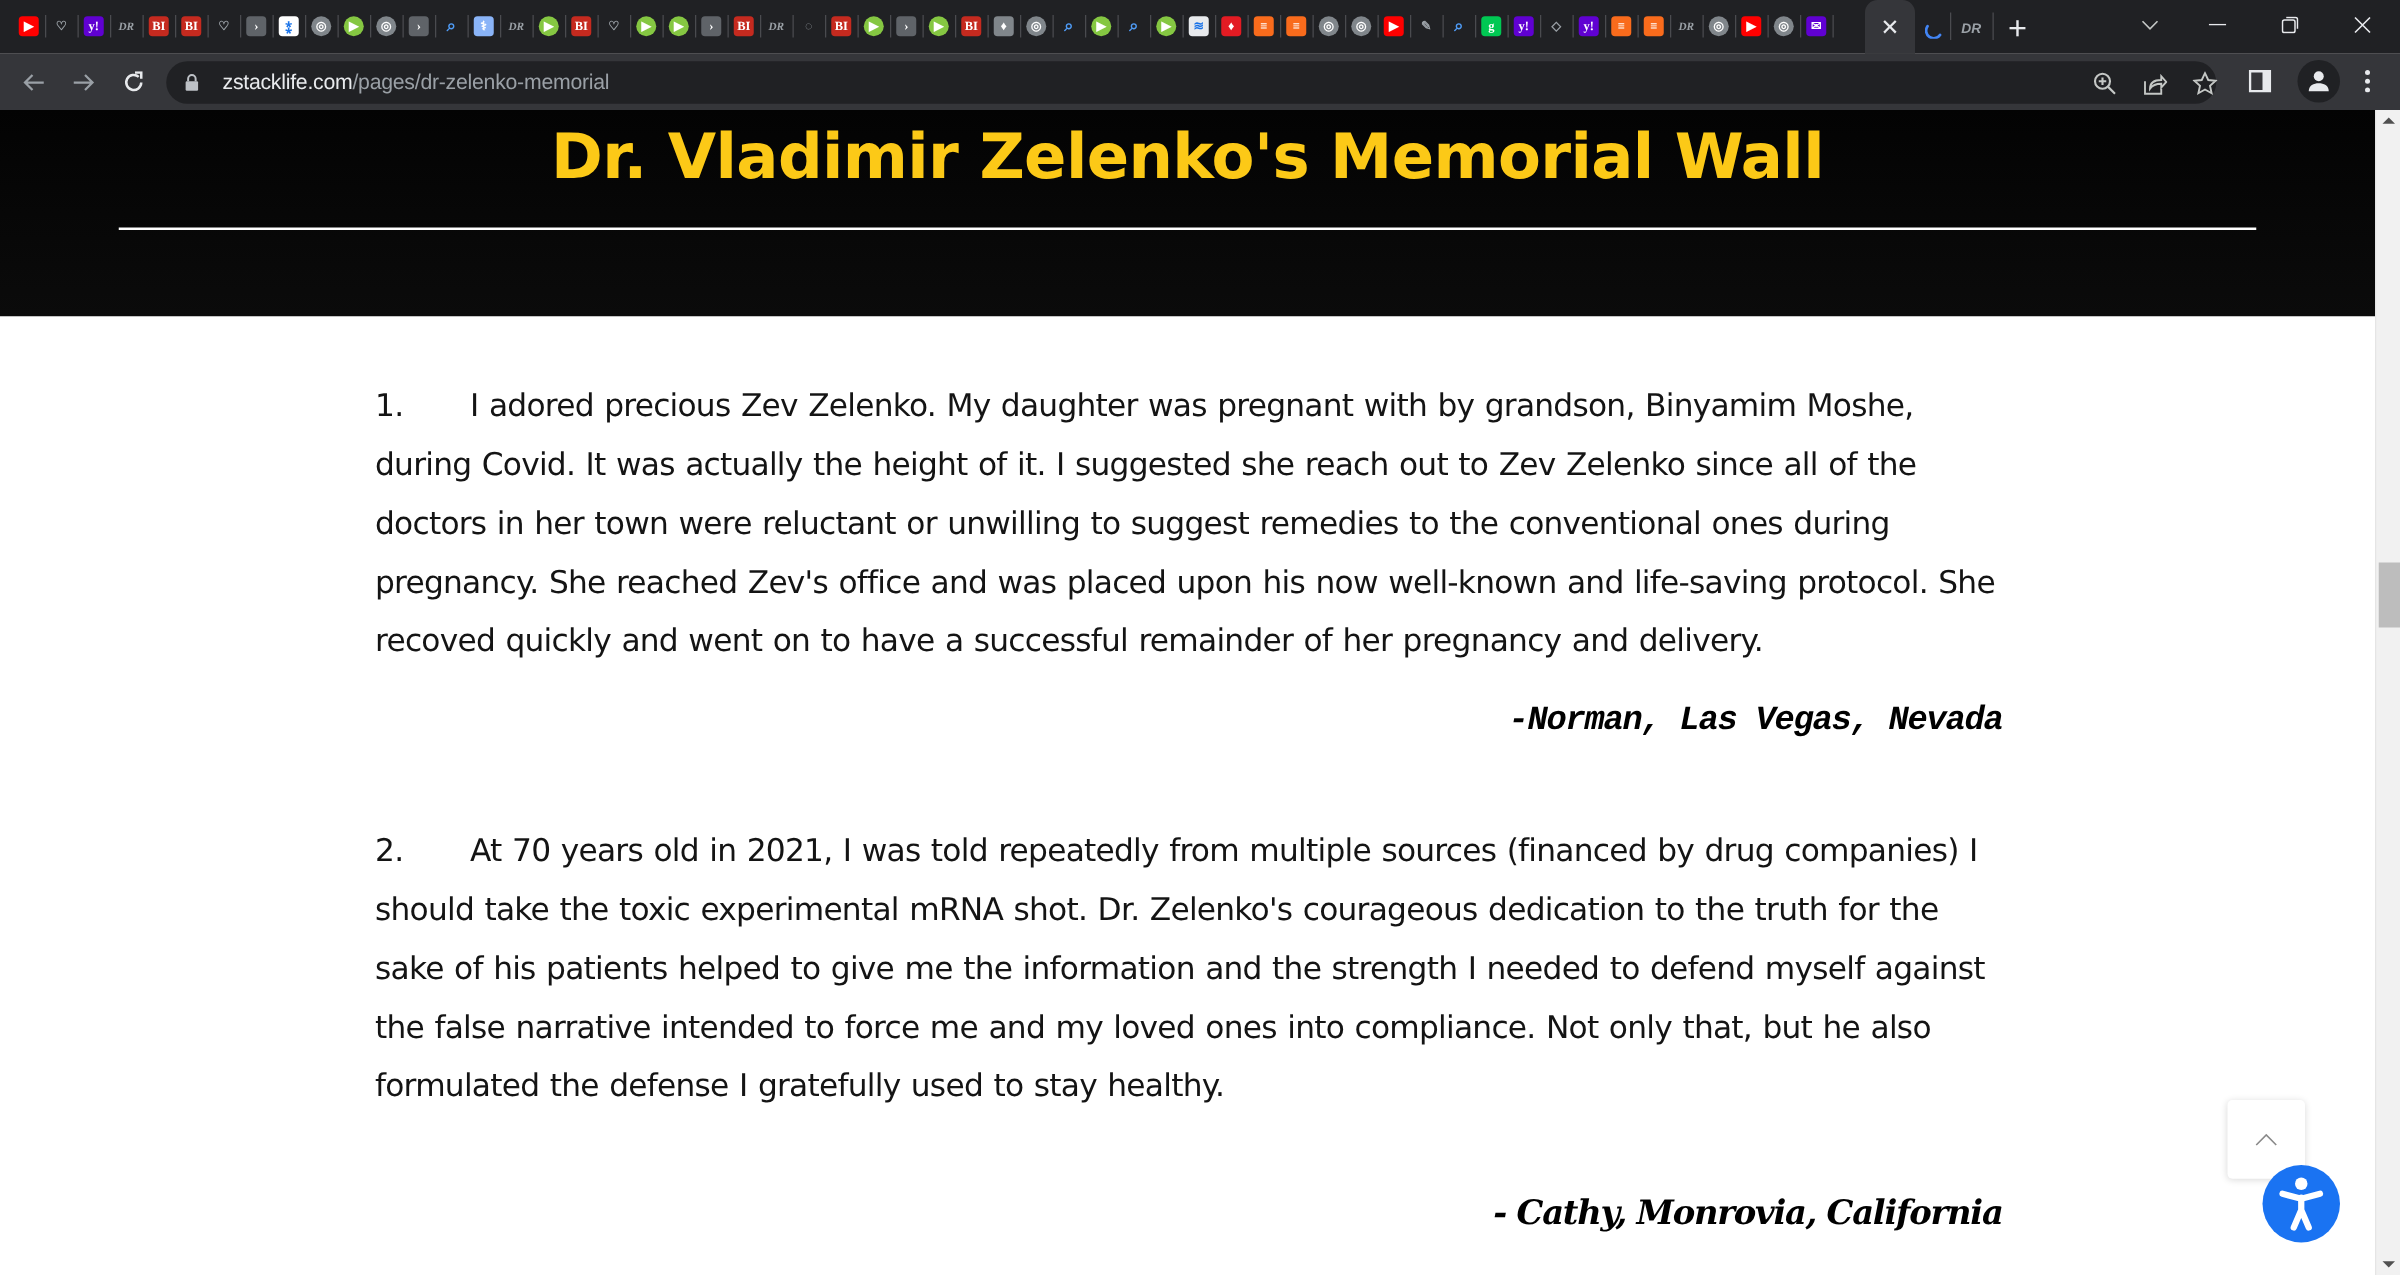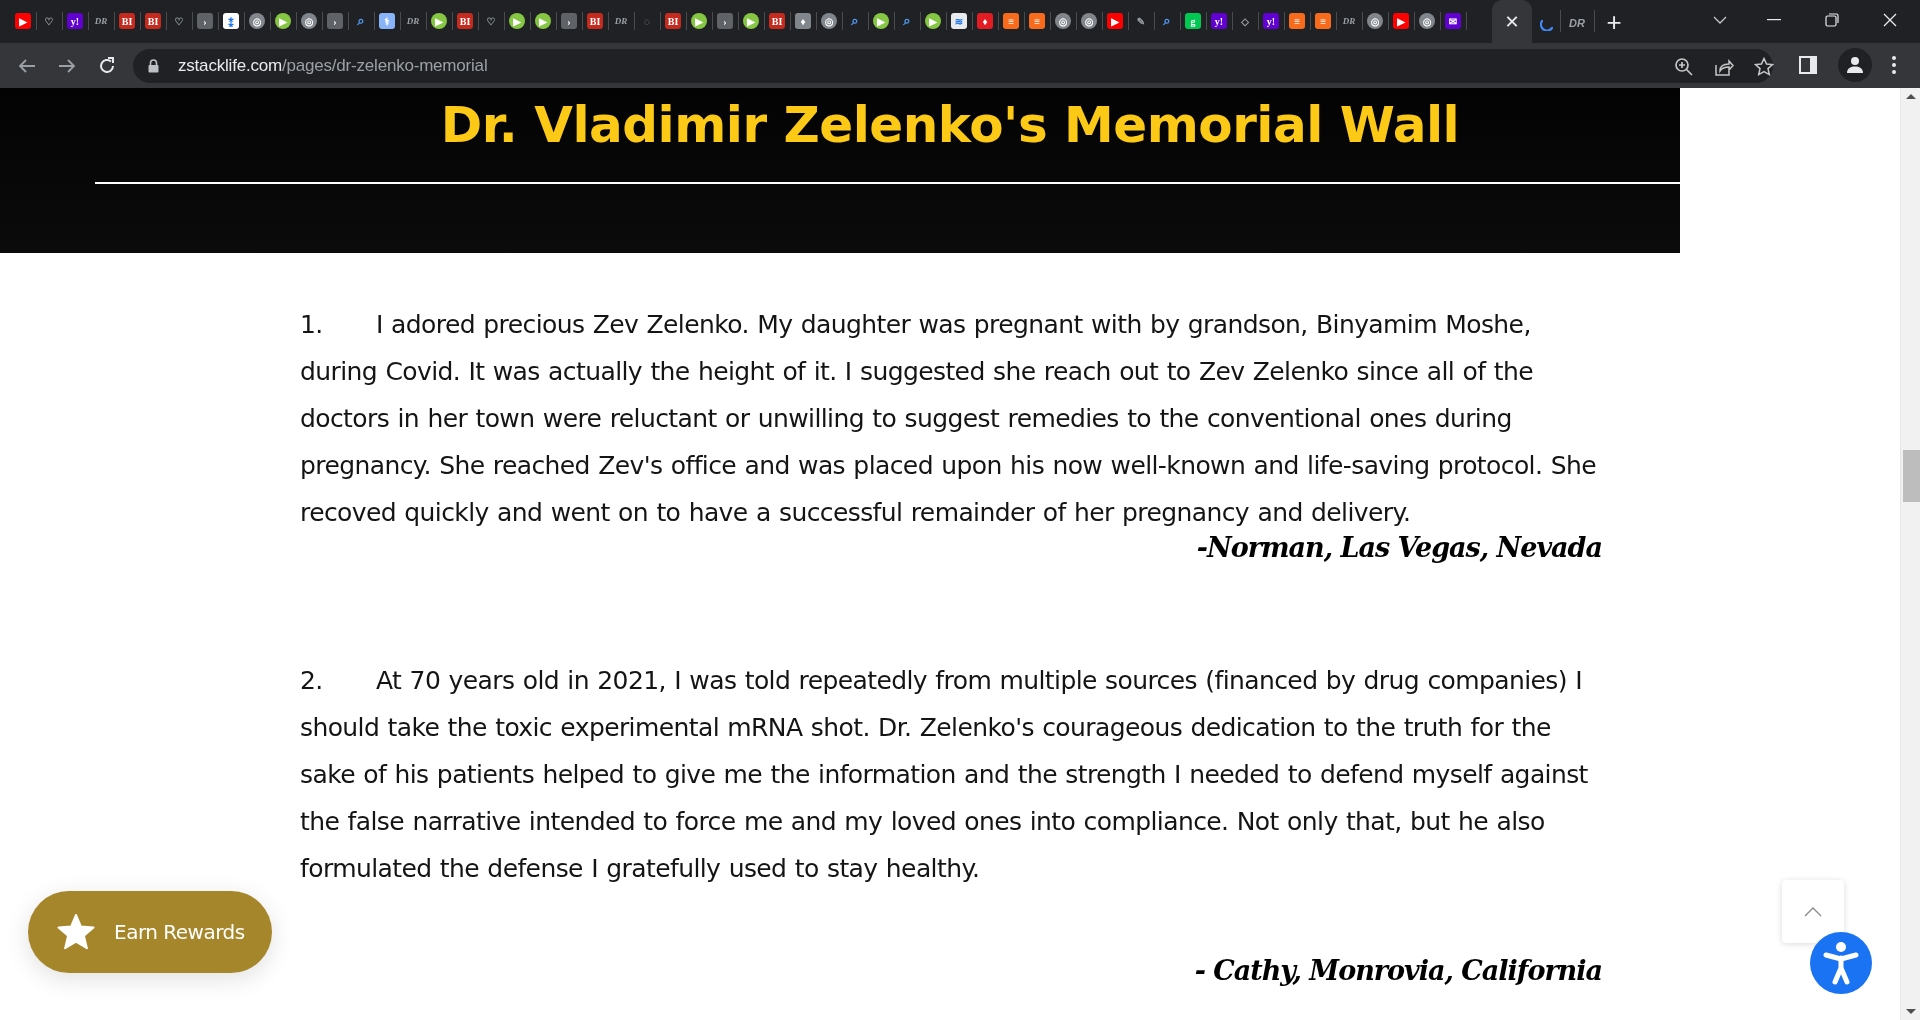--- a/index.html
+++ b/index.html
@@ -19,21 +19,21 @@
   .nav-btn { position: absolute; top: 8px; width: 30px; height: 30px; display: flex; align-items: center; justify-content: center; color: #9aa0a6; font-size: 20px; }
   .omnibox { position: absolute; left: 133px; top: 6px; width: 1640px; height: 34px; background: #202124; border-radius: 17px; text-align: right; }
   .omnibox .lock { position: absolute; left: 15px; top: 10px; width: 11px; height: 14px; }
   .omnibox .url { position: absolute; left: 45px; top: 7px; font-size: 17px; color: #9aa0a6; letter-spacing: -0.2px; }
   .omnibox .url .host { color: #e8eaed; }
   .omni-ico { position: absolute; top: 6px; width: 24px; height: 24px; display: flex; align-items: center; justify-content: center; color: #c4c7c5; }
   .tb-ico { position: absolute; top: 51px; width: 28px; height: 28px; display: flex; align-items: center; justify-content: center; color: #e8eaed; }
 
   
   .viewport { position: absolute; left: 0; top: 88px; width: 1900px; height: 932px; background: #ffffff; overflow: hidden; }
-  .hero { position: absolute; left: 0; top: 0; width: 1680px; height: 165px; background: linear-gradient(#030303, #0b0b0b); }
+  .hero { position: absolute; left: 0; top: 0; width: 1900px; height: 165px; background: linear-gradient(#030303, #0b0b0b); }
   .hero-title { position: absolute; left: 0; top: 8px; width: 1900px; text-align: center; font-family: "DejaVu Sans", sans-serif; font-weight: bold; font-size: 50px; letter-spacing: -0.5px; color: #fcc917; }
   .hero-rule { position: absolute; left: 95px; top: 94px; width: 1710px; height: 2px; background: #ffffff; }
 
   .entries { position: absolute; left: 300px; top: 0; width: 1300px; }
   .entry-text { position: absolute; left: 0; width: 1310px; font-family: "DejaVu Sans", sans-serif; font-size: 25px; line-height: 47px; color: #141414; letter-spacing: -0.6px; word-spacing: 1px; }
   .entry-text .num { display: inline-block; width: 76px; }
   .entry-sig { position: absolute; right: -2px; font-family: "DejaVu Serif", serif; font-style: italic; font-weight: bold; font-size: 27px; color: #000; letter-spacing: -1px; }
 
   
   .rewards { position: absolute; left: 28px; top: 803px; width: 244px; height: 82px; border-radius: 41px; background: #a6862a; box-shadow: 0 6px 24px rgba(0,0,0,0.12); display: flex; align-items: center; }
@@ -327,34 +327,28 @@
 <div class="viewport">
   <div class="hero">
     <h1 class="hero-title">Dr. Vladimir Zelenko's Memorial Wall</h1>
     <div class="hero-rule"></div>
   </div>
 
   <div class="entries">
     <div class="entry-text" style="top:213px;">
       <span class="num">1.</span><span>I adored precious Zev Zelenko. My daughter was pregnant with by grandson, Binyamim Moshe, during Covid. It was actually the height of it. I suggested she reach out to Zev Zelenko since all of the doctors in her town were reluctant or unwilling to suggest remedies to the conventional ones during pregnancy. She reached Zev's office and was placed upon his now well-known and life-saving protocol. She recoved quickly and went on to have a successful remainder of her pregnancy and delivery.</span>
     </div>
-    <div class="entry-sig" style="top:444px;">-Norman, Las Vegas, Nevada</div>
+    <div class="entry-sig" style="top:474px;font-family:Liberation Mono, monospace;">-Norman, Las Vegas, Nevada</div>
 
     <div class="entry-text" style="top:569px;">
       <span class="num">2.</span><span>At 70 years old in 2021, I was told repeatedly from multiple sources (financed by drug companies) I should take the toxic experimental mRNA shot. Dr. Zelenko's courageous dedication to the truth for the sake of his patients helped to give me the information and the strength I needed to defend myself against the false narrative intended to force me and my loved ones into compliance. Not only that, but he also formulated the defense I gratefully used to stay healthy.</span>
     </div>
     <div class="entry-sig" style="top:819px;margin-top:48px;">- Cathy, Monrovia, California</div>
   </div>
 
-  <div class="rewards">
-    <svg class="star" viewBox="0 0 40 40">
-        <path d="M20 3 L24.9 14.6 L37.5 15.6 L27.9 23.8 L30.9 36.2 L20 29.6 L9.1 36.2 L12.1 23.8 L2.5 15.6 L15.1 14.6 Z" fill="#ffffff" stroke="#ffffff" stroke-linejoin="round" stroke-width="2"></path>
-      </svg>
-    <span class="lbl">Earn Rewards</span>
-  </div>
 
   <div class="to-top">
     <svg width="18" height="10" viewBox="0 0 18 10">
         <path d="M1 9 L9 1 L17 9" stroke="#8a8a8a" stroke-width="1.3" fill="none"></path>
       </svg>
   </div>
 
   <div class="a11y">
     <svg width="36" height="44" viewBox="0 0 36 44">
         <circle cx="18" cy="6" r="5" fill="#fff"></circle>

